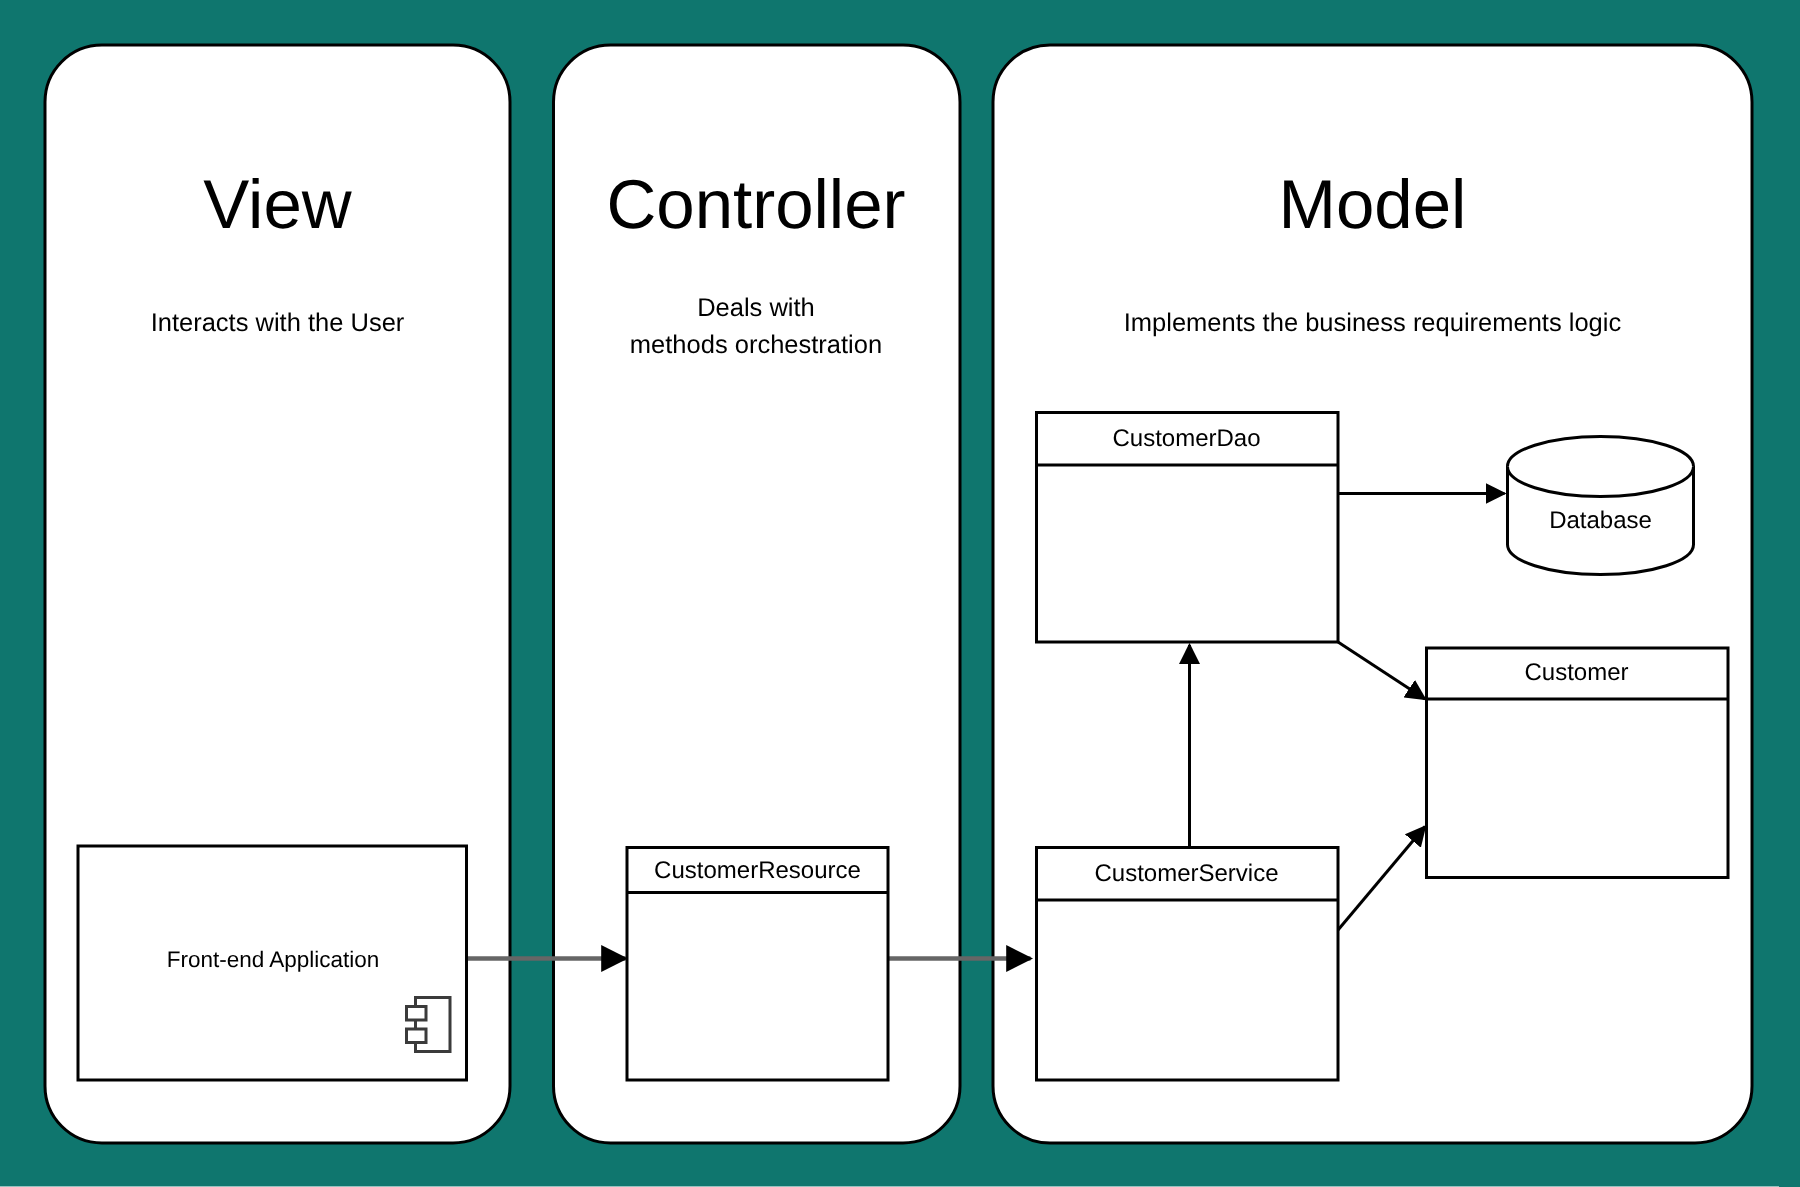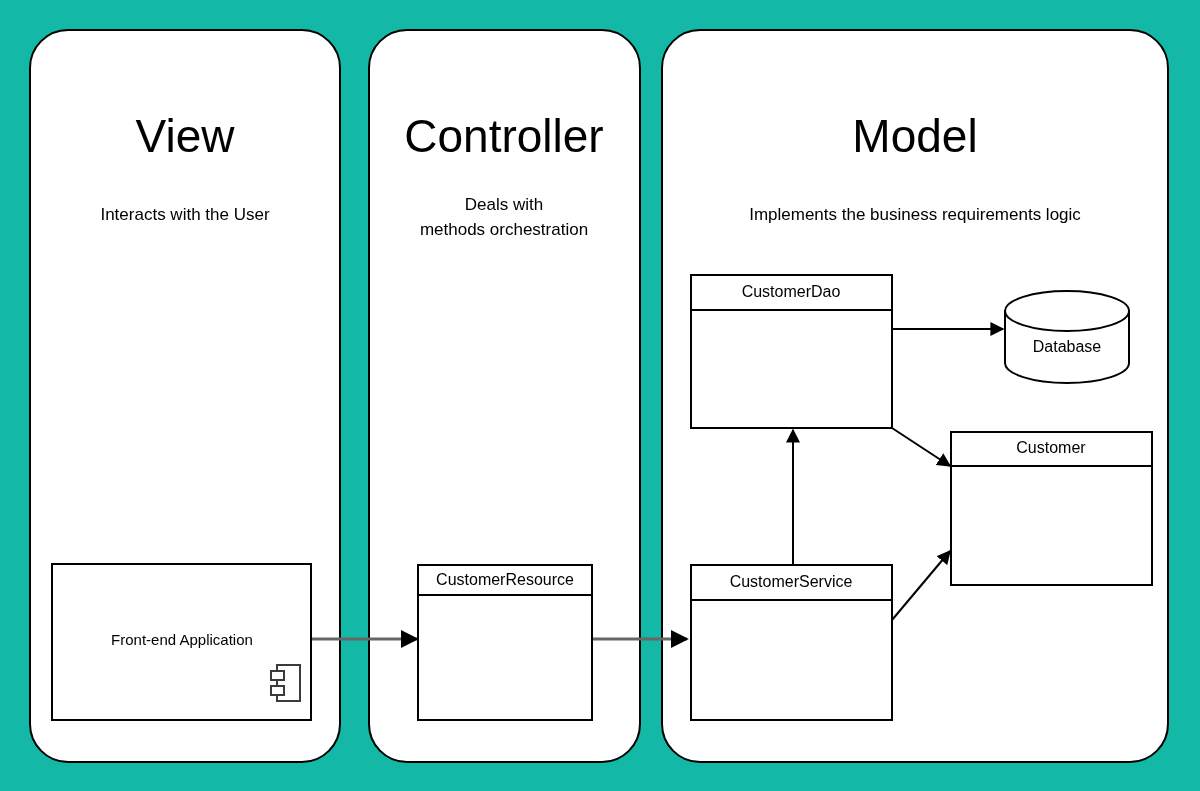--- a/index.html
+++ b/index.html
@@ -9,21 +9,21 @@
     background: #ffffff;
   }
   body {
     font-family: "Liberation Sans", sans-serif;
     color: #000000;
   }
   #diagram-root {
     position: relative;
     width: 1200px;
     height: 791px;
-    background: #14b8a6;
+    background: #0f766e;
     overflow: hidden;
   }
   #diagram-svg {
     position: absolute;
     left: 0;
     top: 0;
     width: 1200px;
     height: 791px;
   }
   .layer-frame {

